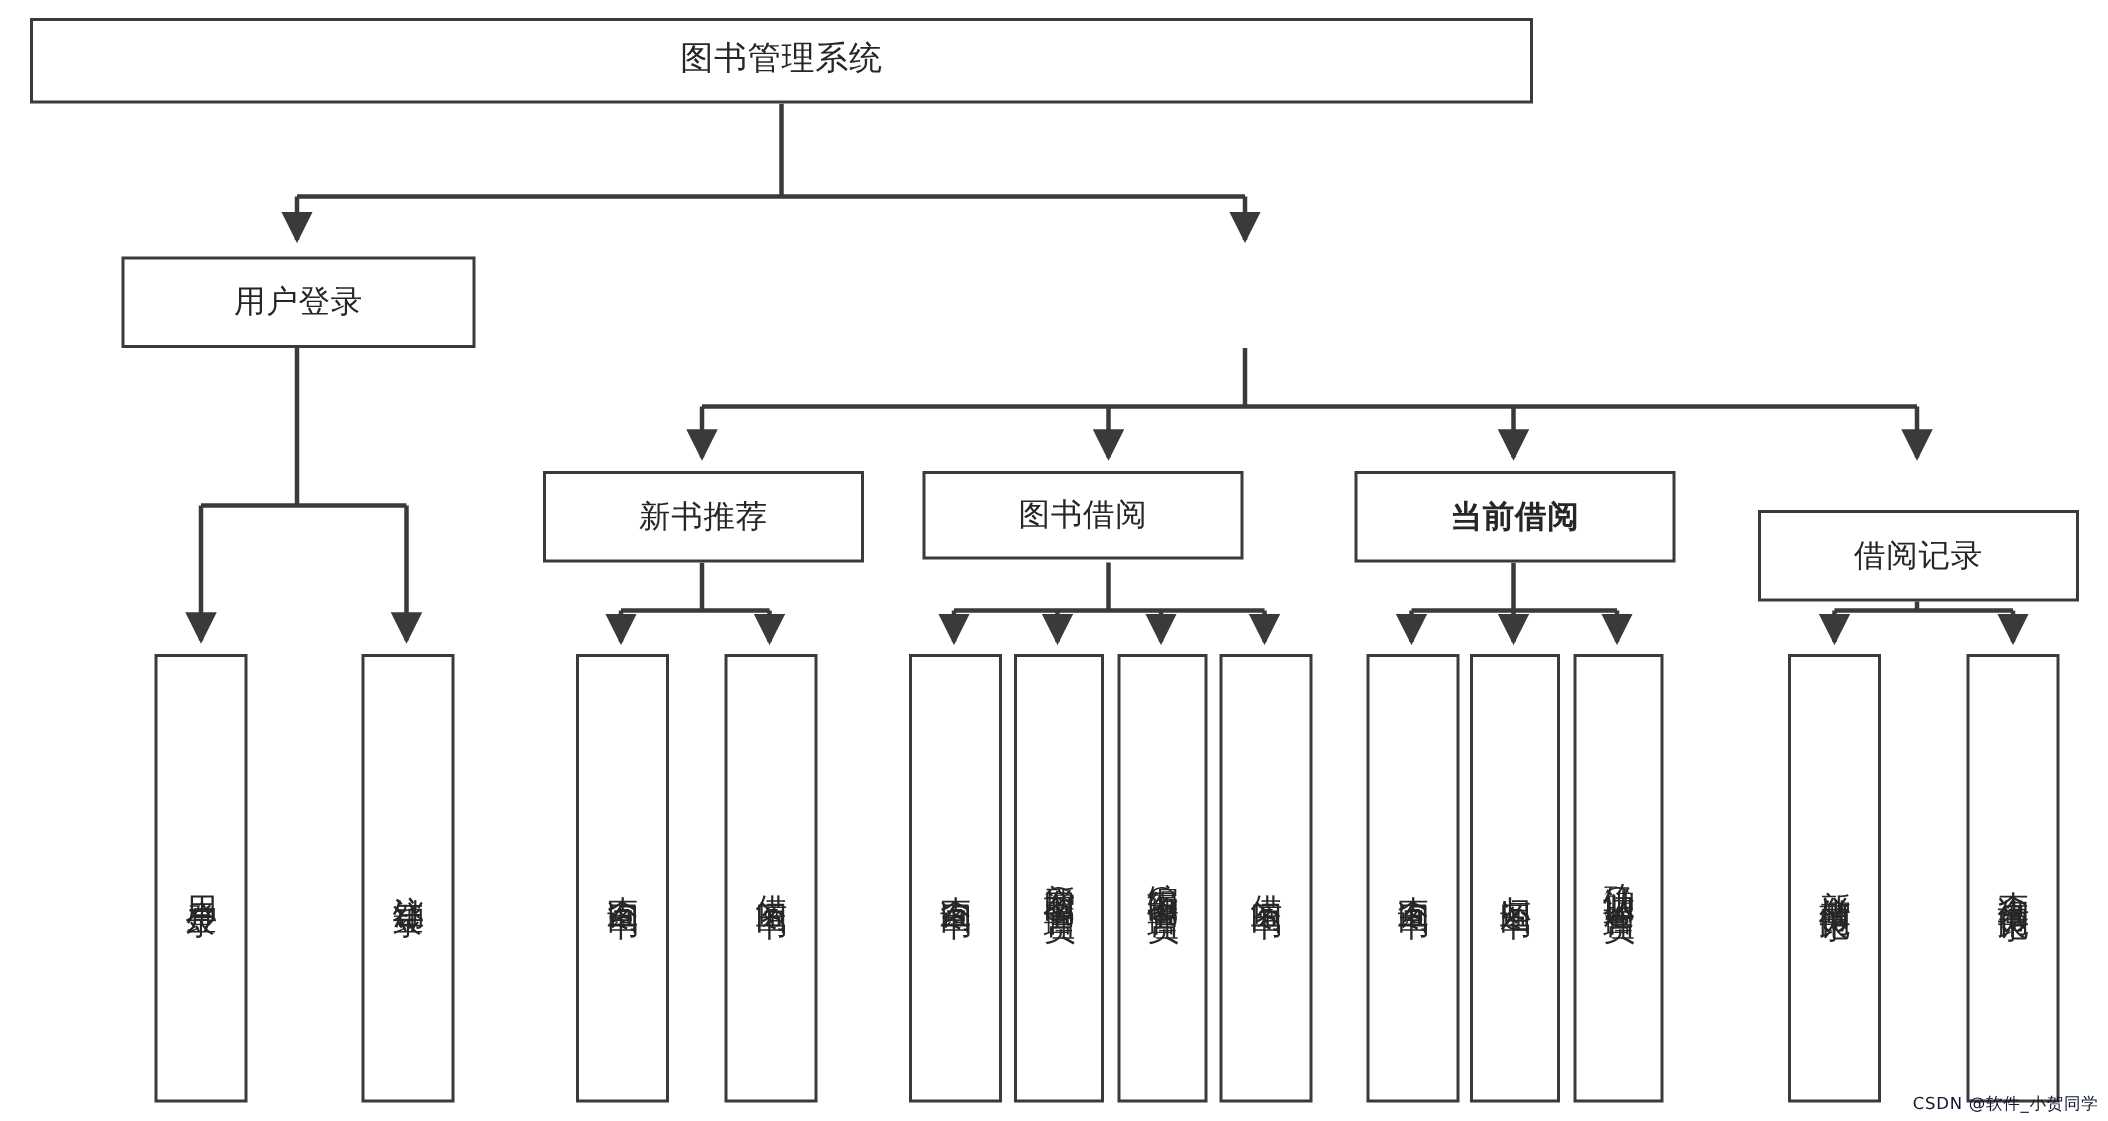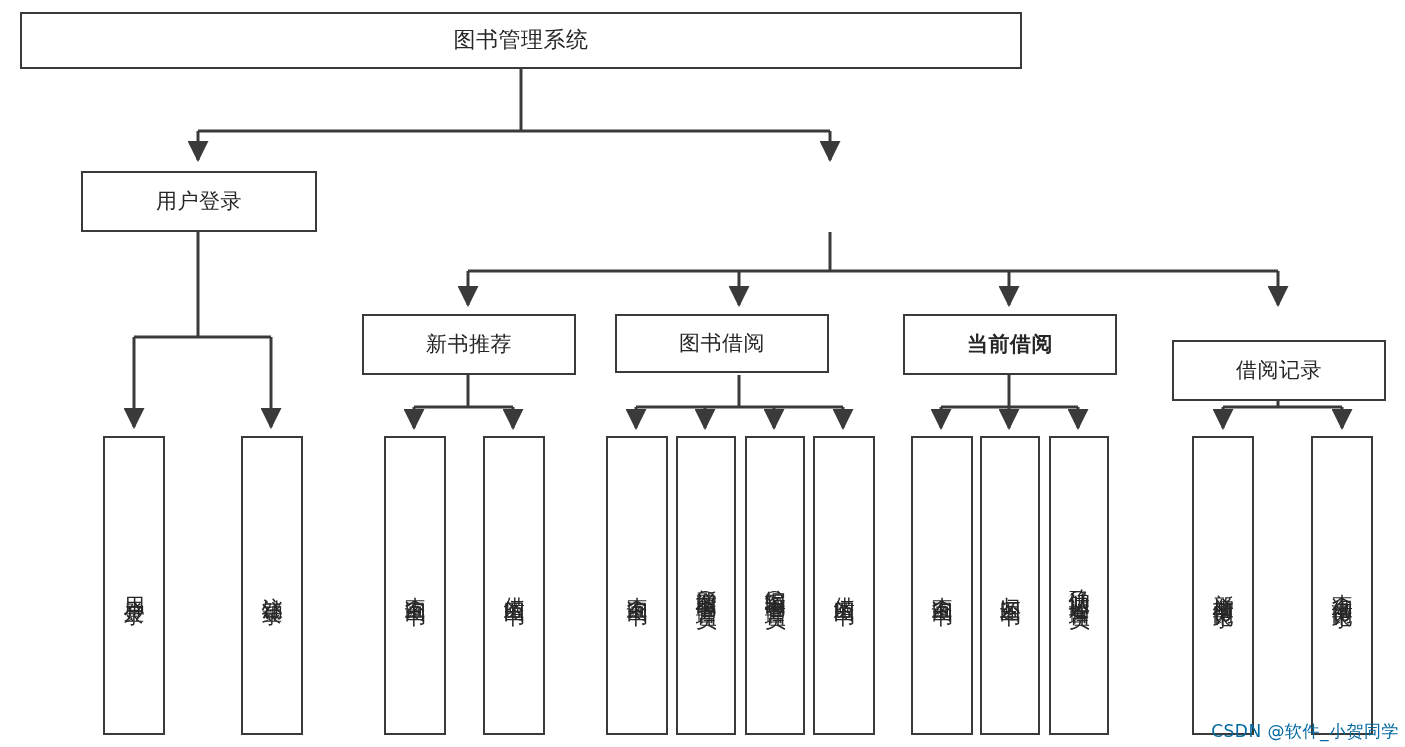--- a/index.html
+++ b/index.html
@@ -56,22 +56,22 @@
     font-size:21px;
     line-height:1.08;
     letter-spacing:3px;
     white-space:nowrap;
     max-height:272px;
   }
   .watermark{
     position:absolute;
     right:6px;
     bottom:4px;
-    font-size:17px;
-    color:#0369a1;
+    font-size:11px;
+    color:#0f172a;
     letter-spacing:0.5px;
     z-index:5;
     white-space:nowrap;
     font-family:"DejaVu Sans","Liberation Sans",sans-serif;
   }
 </style>
 </head>
 <body>
 
 <div id="canvas">

